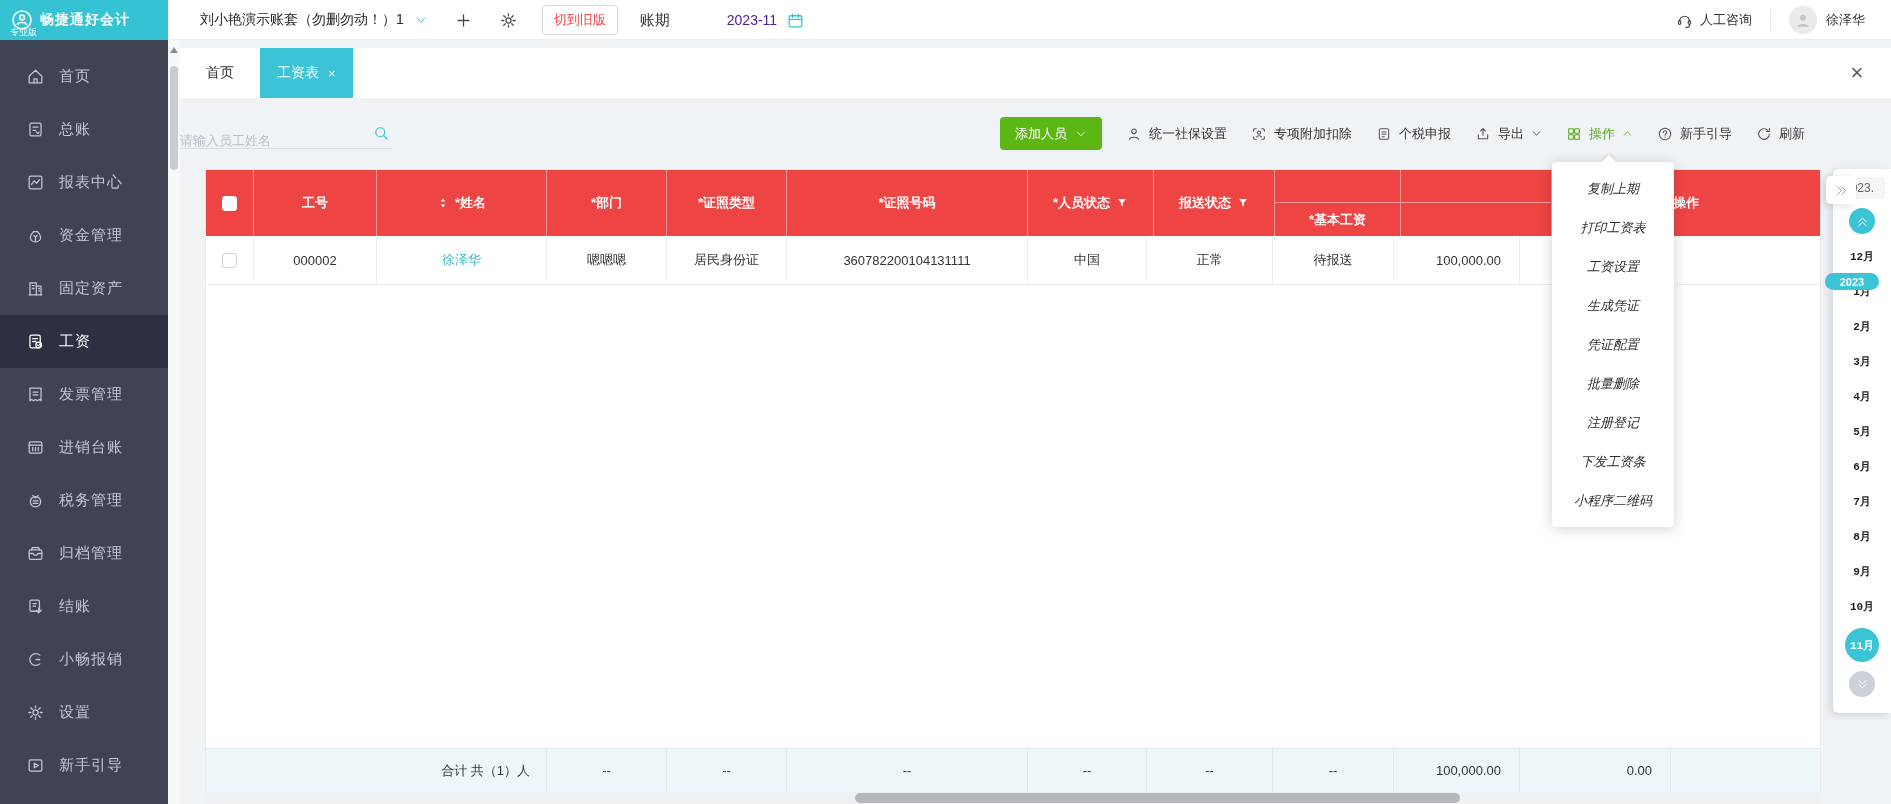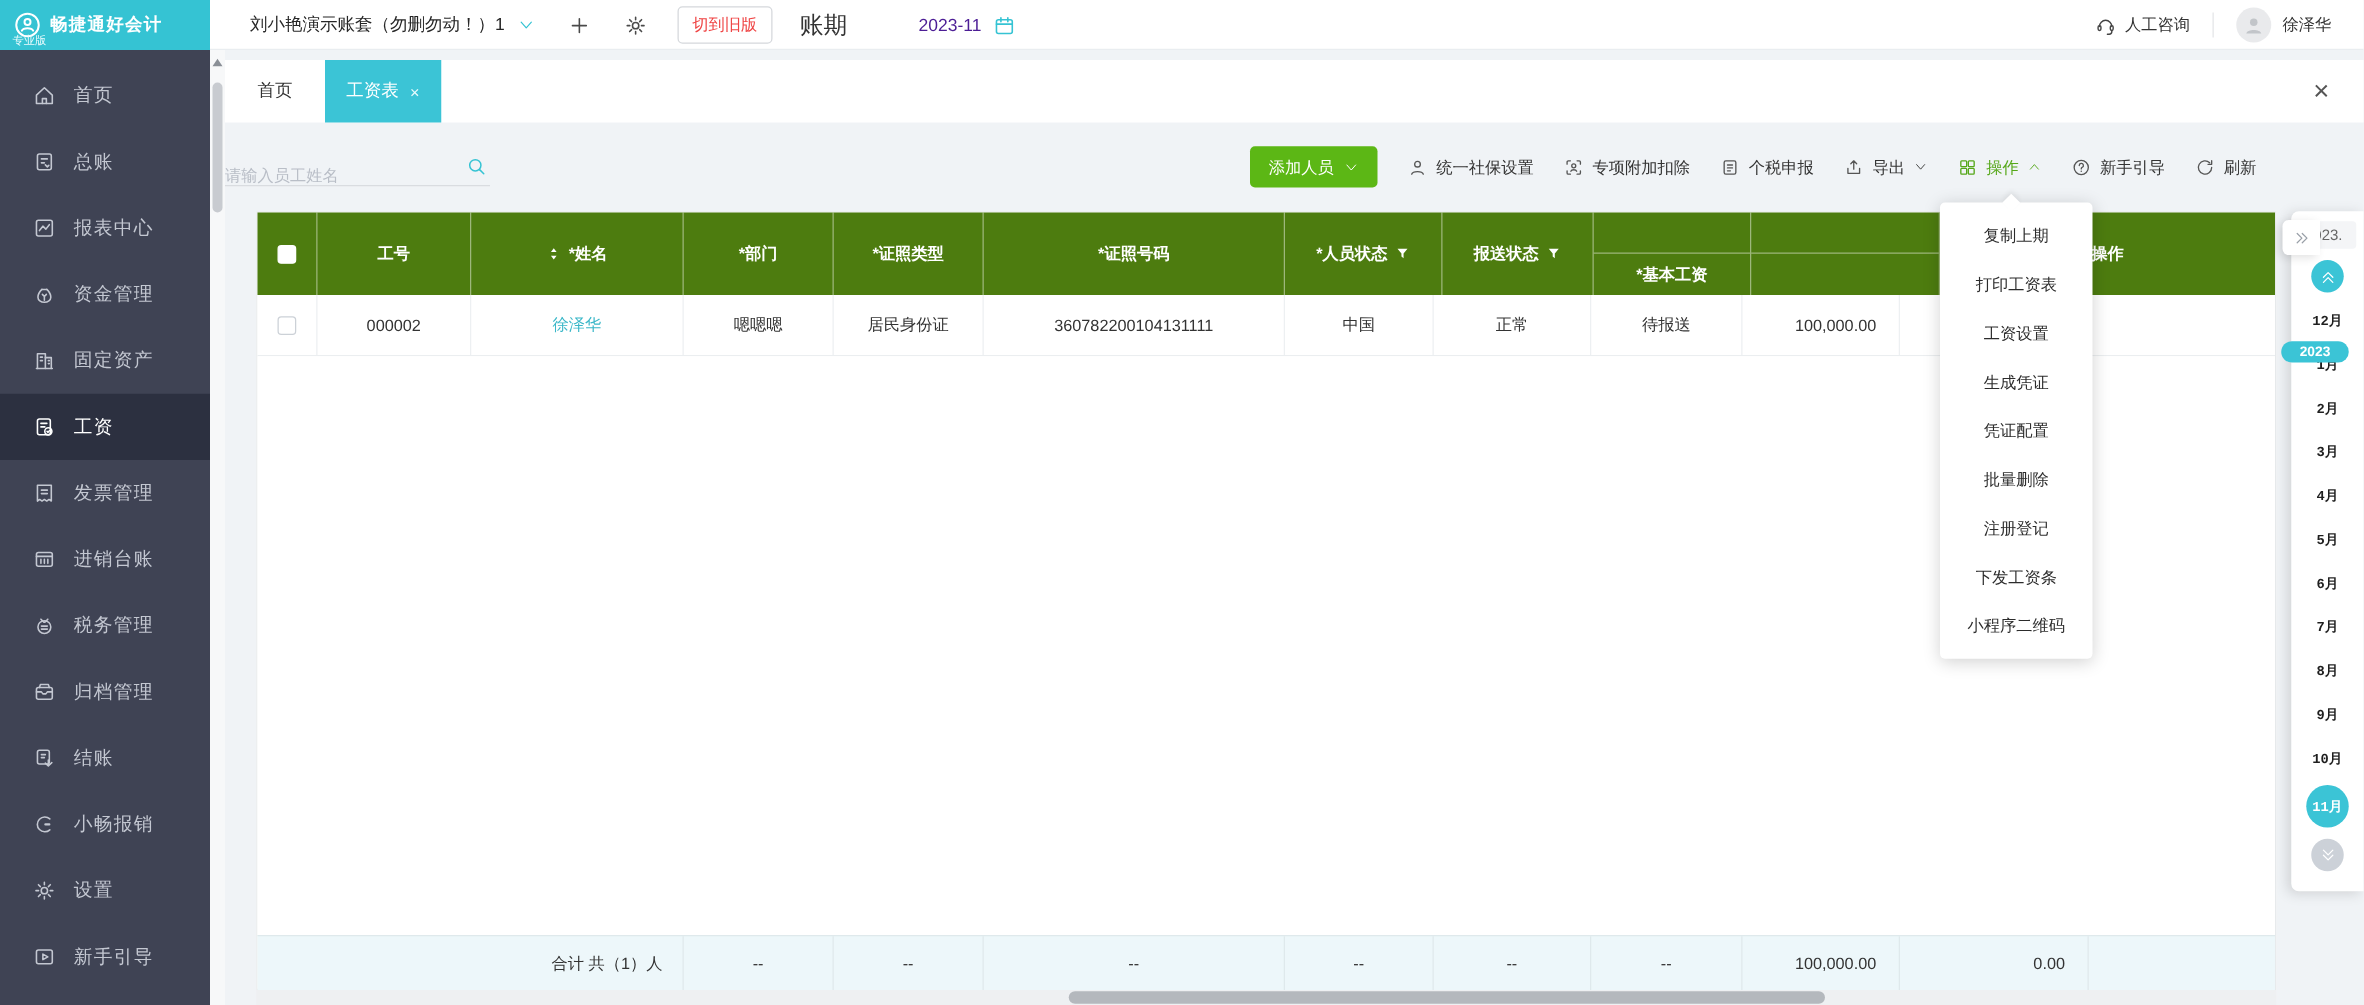--- a/index.html
+++ b/index.html
@@ -15,21 +15,21 @@
   .logo-block { width:168px; height:40px; background:#35c3d3; color:#fff; position:relative; display:flex; align-items:center; padding-left:10px; flex:0 0 auto; }
   .logo-mark { width:24px; height:24px; margin-right:6px; }
   .logo-title { font-size:14px; font-weight:bold; letter-spacing:1px; }
   .logo-badge { position:absolute; left:10px; bottom:1px; font-size:9px; color:#eafbfd; }
   .acct { margin-left:32px; display:flex; align-items:center; gap:10px; cursor:pointer; }
   .acct-name { font-size:14px; color:#262626; }
   .chev { width:14px; height:14px; }
   .tb-ic { width:19px; height:19px; color:#4a4a4a; margin-left:26px; cursor:pointer; }
   .btn-old { margin-left:24px; border:1px solid #d5d8dc; border-radius:4px; padding:5px 11px; font-size:13px; color:#ef4444; background:#fff; cursor:pointer; }
   .period { margin-left:22px; display:flex; align-items:center; gap:9px; }
-  .period-label { font-size:19px; color:#333; }
+  .period-label { font-size:15px; color:#333; }
   .period-value { font-size:14px; color:#4c1d95; cursor:pointer;margin-left:48px; }
   .cal-ic { width:19px; height:19px; color:#35c3d3; cursor:pointer; }
   .tb-spacer { flex:1; }
   .support { display:flex; align-items:center; gap:7px; font-size:13px; color:#333; cursor:pointer; }
   .support-ic { width:17px; height:17px; color:#444; }
   .tb-div { width:1px; height:20px; background:#e3e5e8; margin:0 18px; }
   .avatar { width:28px; height:28px; border-radius:50%; background:#e9eaec; color:#c2c5c9; display:flex; align-items:center; justify-content:center; }
   .avatar svg { width:18px; height:18px; }
   .user-name { font-size:13px; color:#333; margin-left:9px; margin-right:26px; cursor:pointer; }
 
@@ -62,21 +62,21 @@
   .btn-add { background:#5cb715; color:#fff; border:none; border-radius:4px; height:33px; padding:0 15px; font-size:13px; display:flex; align-items:center; gap:8px; cursor:pointer; font-family:inherit; }
   .btn-add .chev { width:12px; height:12px; }
   .tool-item { display:flex; align-items:center; gap:7px; font-size:13px; color:#333; cursor:pointer; white-space:nowrap; }
   .tool-item .t-ic { width:16px; height:16px; color:#555; }
   .tool-item.green { color:#55a718; }
   .tool-item.green .t-ic { color:#55a718; }
   .tool-item .chev { width:11px; height:11px; }
 
   
   .table-card { position:absolute; left:25px; top:129px; width:1616px; height:623px; background:#fff; border:1px solid #e7eaec; z-index:10; }
-  .thead { display:flex; height:66px; background:#4d7c0f; color:#fff;justify-content:flex-end; }
+  .thead { display:flex; height:66px; background:#ef4444; color:#fff;justify-content:flex-end; }
   .th { display:flex; align-items:center; justify-content:center; font-size:13px; font-weight:bold; border-right:1px solid rgba(255,255,255,.45); gap:6px; }
   .th:last-child { border-right:none; }
   .th.split { flex-direction:column; padding:0; gap:0; }
   .th.split .sp-top { width:100%; height:33px; border-bottom:1px solid rgba(255,255,255,.45); }
   .th.split .sp-bot { width:100%; height:33px; display:flex; align-items:center; justify-content:center; }
   .col-check { width:48px; }
   .col-empno { width:123px; }
   .col-name  { width:170px; }
   .col-dept  { width:120px; }
   .col-idtype{ width:120px; }
@@ -102,21 +102,21 @@
   .tf:last-child { border-right:none; }
   .tf.total { width:341px; justify-content:flex-end; padding-right:16px; }
   .tf.num { justify-content:flex-end; padding-right:18px; }
   .sort-ic { width:12px; height:12px; }
   .filter-ic { width:12px; height:12px; cursor:pointer; }
 
   .hscroll { position:absolute; left:25px; top:752px; width:1616px; height:12px; background:#eef0f2; }
   .hscroll .hthumb { position:absolute; left:650px; top:1px; width:605px; height:10px; background:#b4b8bd; border-radius:5px; cursor:pointer; }
 
   
-  .dropdown { position:absolute; left:1372px; top:122px; width:122px; background:#fff; border-radius:4px; box-shadow:0 2px 14px rgba(0,0,0,.18); padding:7px 0; z-index:40; }
+  .dropdown { position:absolute; left:1372px; top:122px; width:122px; background:#fff; border-radius:4px; box-shadow:0 2px 14px rgba(0,0,0,.18); padding:7px 0; z-index:40;font-style:italic; }
   .dropdown::before { content:""; position:absolute; top:-5px; left:52px; width:10px; height:10px; background:#fff; transform:rotate(45deg); box-shadow:-2px -2px 4px rgba(0,0,0,.06); }
   .dd-item { height:39px; line-height:39px; text-align:center; font-size:13px; color:#2c2c2c; cursor:pointer; white-space:nowrap; }
 
   
   .month-panel { position:absolute; left:1653px; top:129px; width:58px; height:544px; background:#fff; border-radius:6px 0 0 6px; box-shadow:-3px 2px 10px rgba(0,0,0,.13); z-index:30; display:flex; flex-direction:column; align-items:center; padding-top:8px; gap:9px; }
   .year-box { width:46px; height:22px; background:#f4f5f7; border-radius:3px; font-size:12px; color:#666; display:flex; align-items:center; padding-left:5px; overflow:hidden; white-space:nowrap; cursor:pointer; }
   .pg-btn { width:26px; height:26px; border-radius:50%; display:flex; align-items:center; justify-content:center; cursor:pointer; flex:0 0 auto; }
   .pg-btn svg { width:15px; height:15px; color:#fff; }
   .pg-up { background:#3bc4d6; }
   .pg-down { background:#ccd1d8; }

